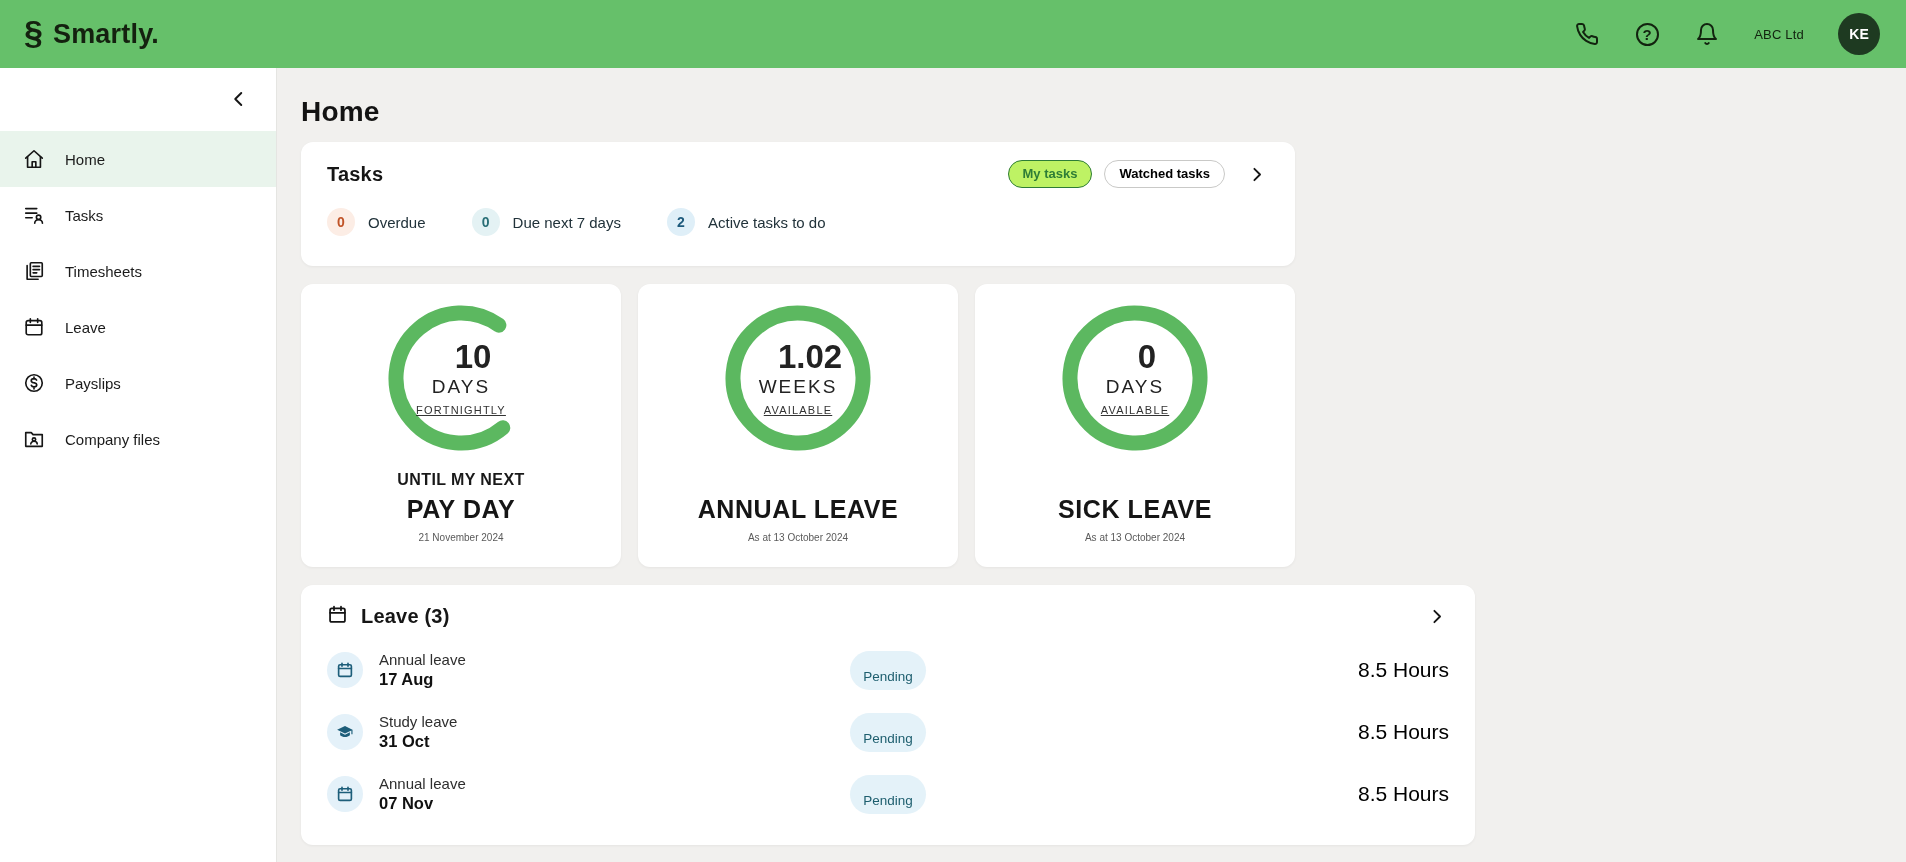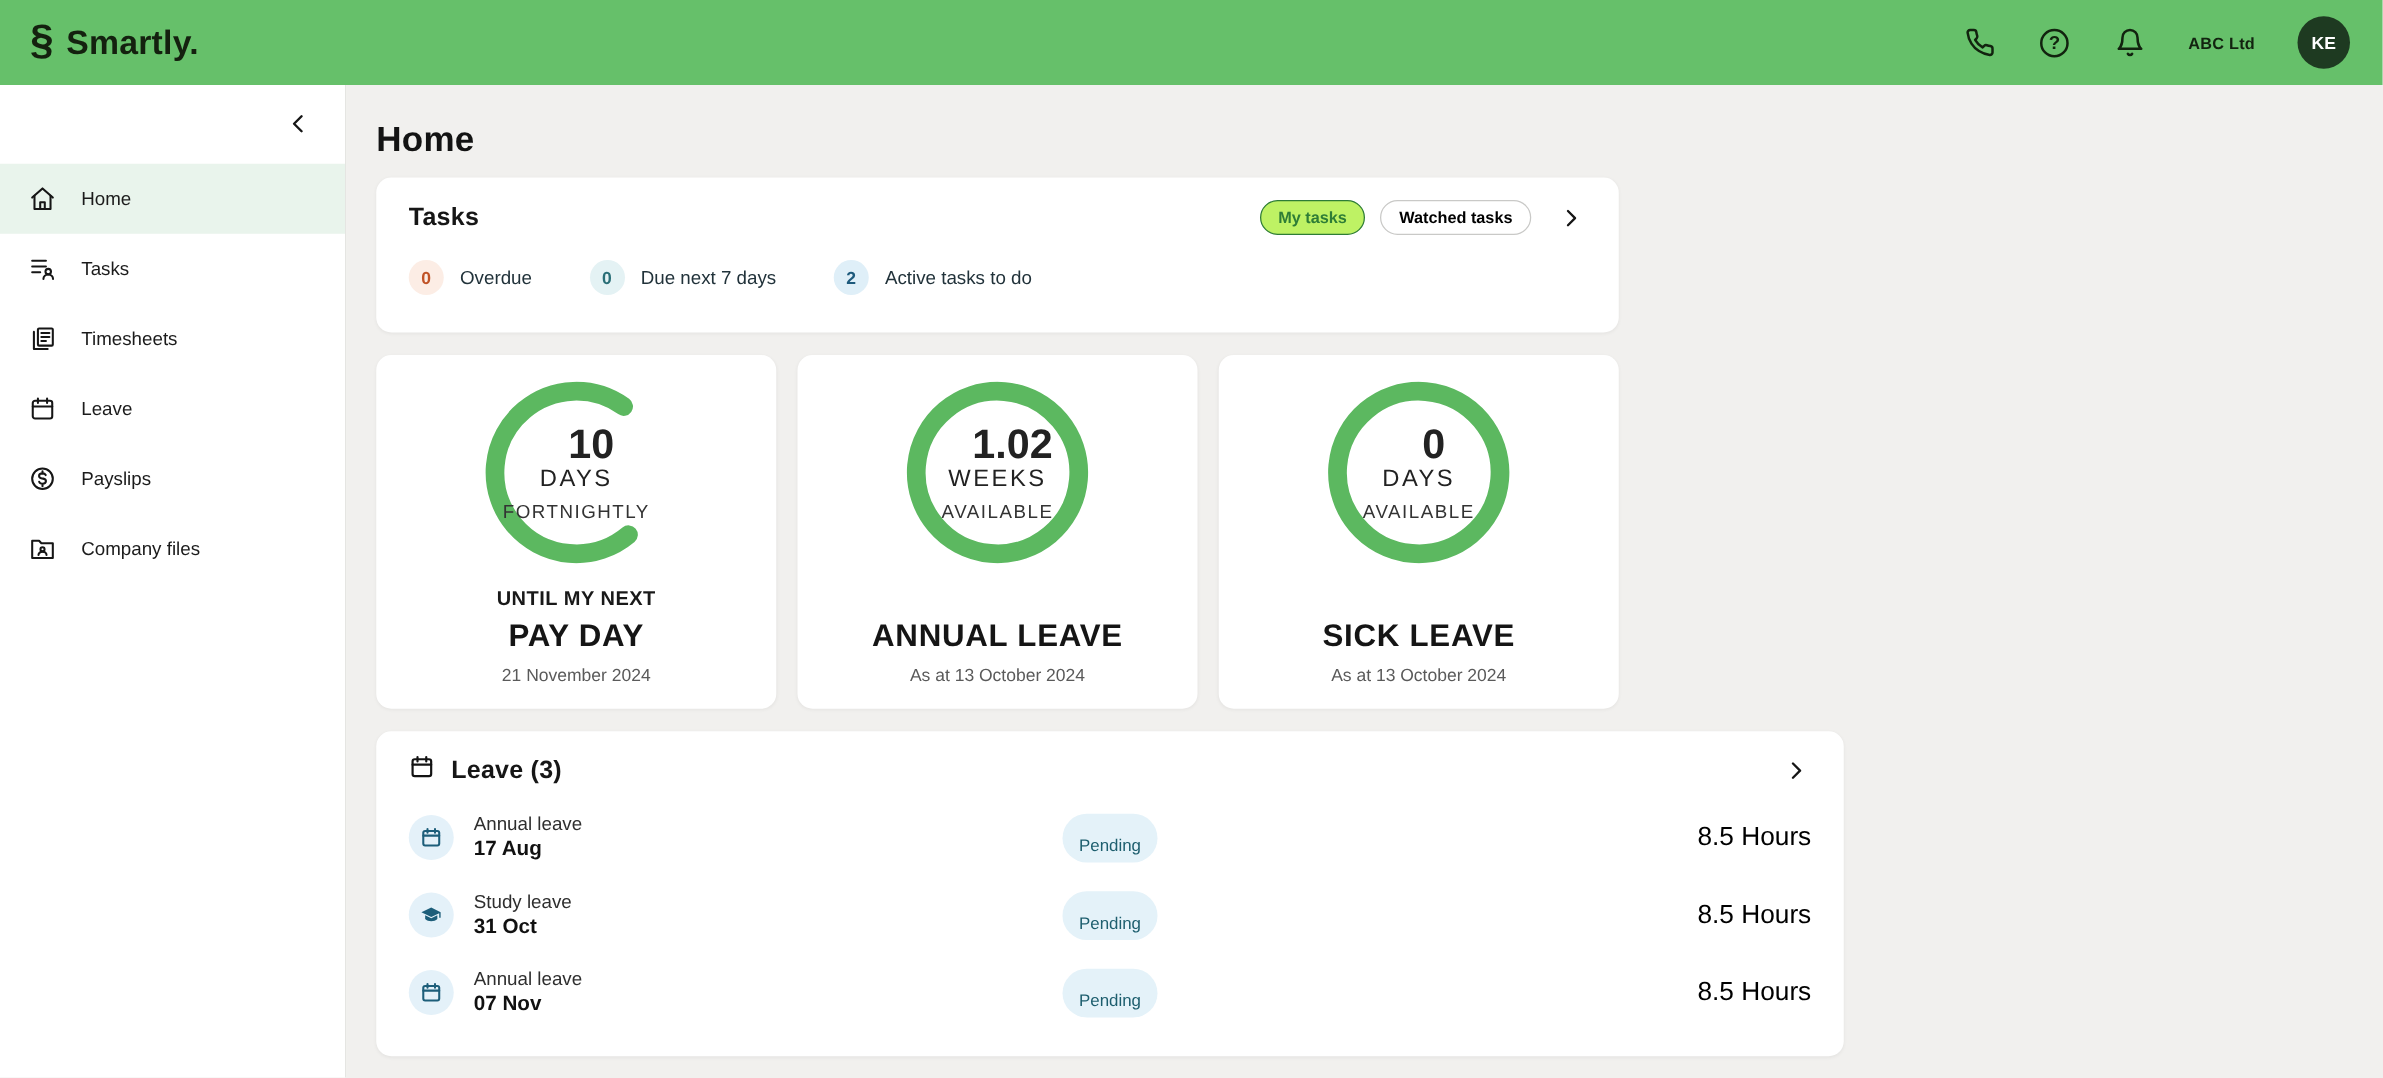--- a/index.html
+++ b/index.html
@@ -12,21 +12,21 @@
     padding:0 26px 0 24px; z-index:30; }
   .brand { display:flex; align-items:center; gap:10px; }
   .brand-mark { font-size:34px; font-weight:700; color:#14210f; line-height:1; transform:translateY(-2px); }
   .brand-text { font-size:27px; font-weight:700; color:#14210f; letter-spacing:.2px; }
   .topbar-right { display:flex; align-items:center; gap:34px; }
   .tb-icon { width:26px; height:26px; display:flex; align-items:center; justify-content:center;
     color:#12230f; cursor:pointer; }
   .tb-icon svg { width:24px; height:24px; stroke:#12230f; }
   .help-circle { width:23px; height:23px; border:2px solid #12230f; border-radius:50%;
     display:flex; align-items:center; justify-content:center; font-size:15px; font-weight:700; color:#12230f; }
-  .company { font-size:13px; font-weight:700; color:#12230f; letter-spacing:.2px; cursor:pointer; }
+  .company { font-size:13px; font-weight:400; color:#12230f; letter-spacing:.2px; cursor:pointer; }
   .avatar { width:42px; height:42px; border-radius:50%; background:#1e3a21; color:#ffffff;
     display:flex; align-items:center; justify-content:center; font-size:14px; font-weight:700; cursor:pointer; }
 
   
   .sidebar { position:absolute; left:0; top:68px; width:277px; bottom:0; background:#ffffff;
     border-right:1px solid #e5e5e2; z-index:20; }
   .collapse-btn { position:absolute; top:18px; right:22px; width:30px; height:30px;
     display:flex; align-items:center; justify-content:center; cursor:pointer; }
   .nav { position:absolute; top:63px; left:0; right:0; }
   .nav-item { height:56px; display:flex; align-items:center; gap:20px; padding-left:22px;
@@ -57,24 +57,24 @@
   .count-label { font-size:15px; color:#21323a; }
 
   
   .stats-row { display:flex; gap:17px; margin-bottom:18px; }
   .stat-card { width:320px; height:283px; padding-top:21px; display:flex; flex-direction:column; align-items:center; }
   .ring-wrap { position:relative; width:146px; height:146px; }
   .ring-wrap svg { width:146px; height:146px; }
   .ring-text { position:absolute; inset:0; display:flex; flex-direction:column; align-items:center; justify-content:center; }
   .ring-value { font-size:33px; font-weight:600; color:#222; line-height:1.05;margin-left:24px; }
   .ring-unit { font-size:19px; font-weight:500; color:#222; letter-spacing:2px; margin-top:1px; }
-  .ring-sub { font-size:15px; color:#333; letter-spacing:1.2px; margin-top:6px; }
+  .ring-sub { font-size:11px; color:#333; letter-spacing:1.2px; margin-top:6px;text-decoration:underline; }
   .stat-line1 { height:22px; margin-top:20px; font-size:16px; font-weight:700; color:#191919; letter-spacing:.4px; }
   .stat-line2 { font-size:25px; font-weight:700; color:#151515; letter-spacing:.6px; margin-top:2px; }
-  .stat-date { font-size:14px; color:#5a5a5a; margin-top:8px; }
+  .stat-date { font-size:10px; color:#5a5a5a; margin-top:8px; }
 
   
   .leave-card { width:1174px; height:260px; padding:18px 26px 0 26px; }
   .leave-head { display:flex; align-items:center; justify-content:space-between; margin-bottom:10px; }
   .leave-head-left { display:flex; align-items:center; gap:13px; }
   .leave-head-left svg { width:21px; height:21px; stroke:#131313; fill:none; stroke-width:2; stroke-linecap:round; }
   .leave-row { display:grid; grid-template-columns: 1fr 160px 1fr; align-items:center;
     height:62px; cursor:pointer; }
   .leave-left { display:flex; align-items:center; gap:16px; }
   .row-icon { width:36px; height:36px; border-radius:50%; background:#e4f1f9; flex:0 0 auto;

